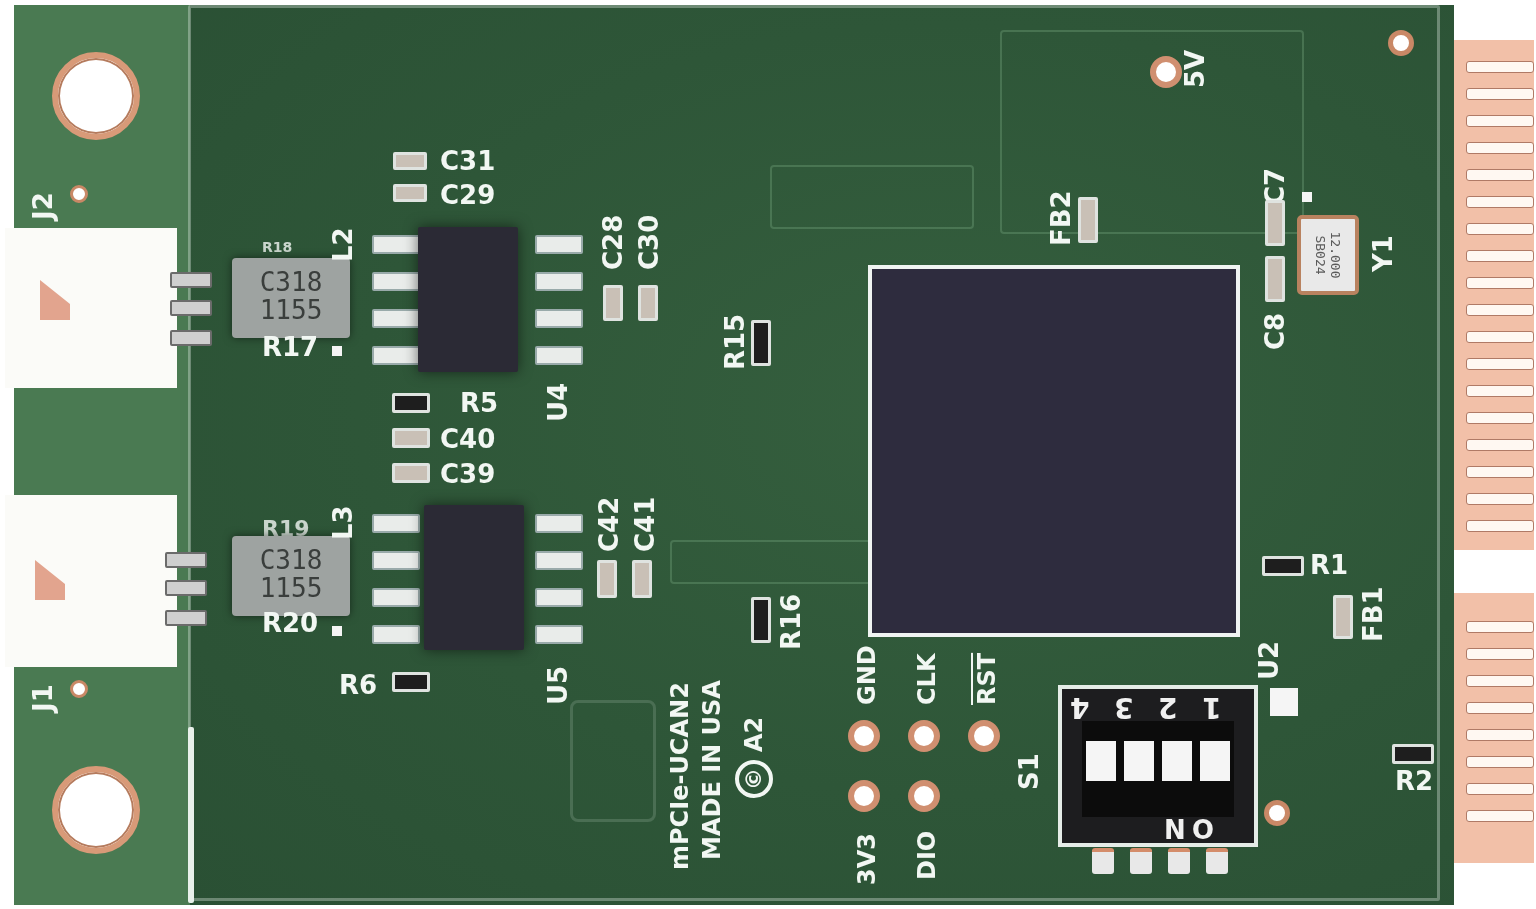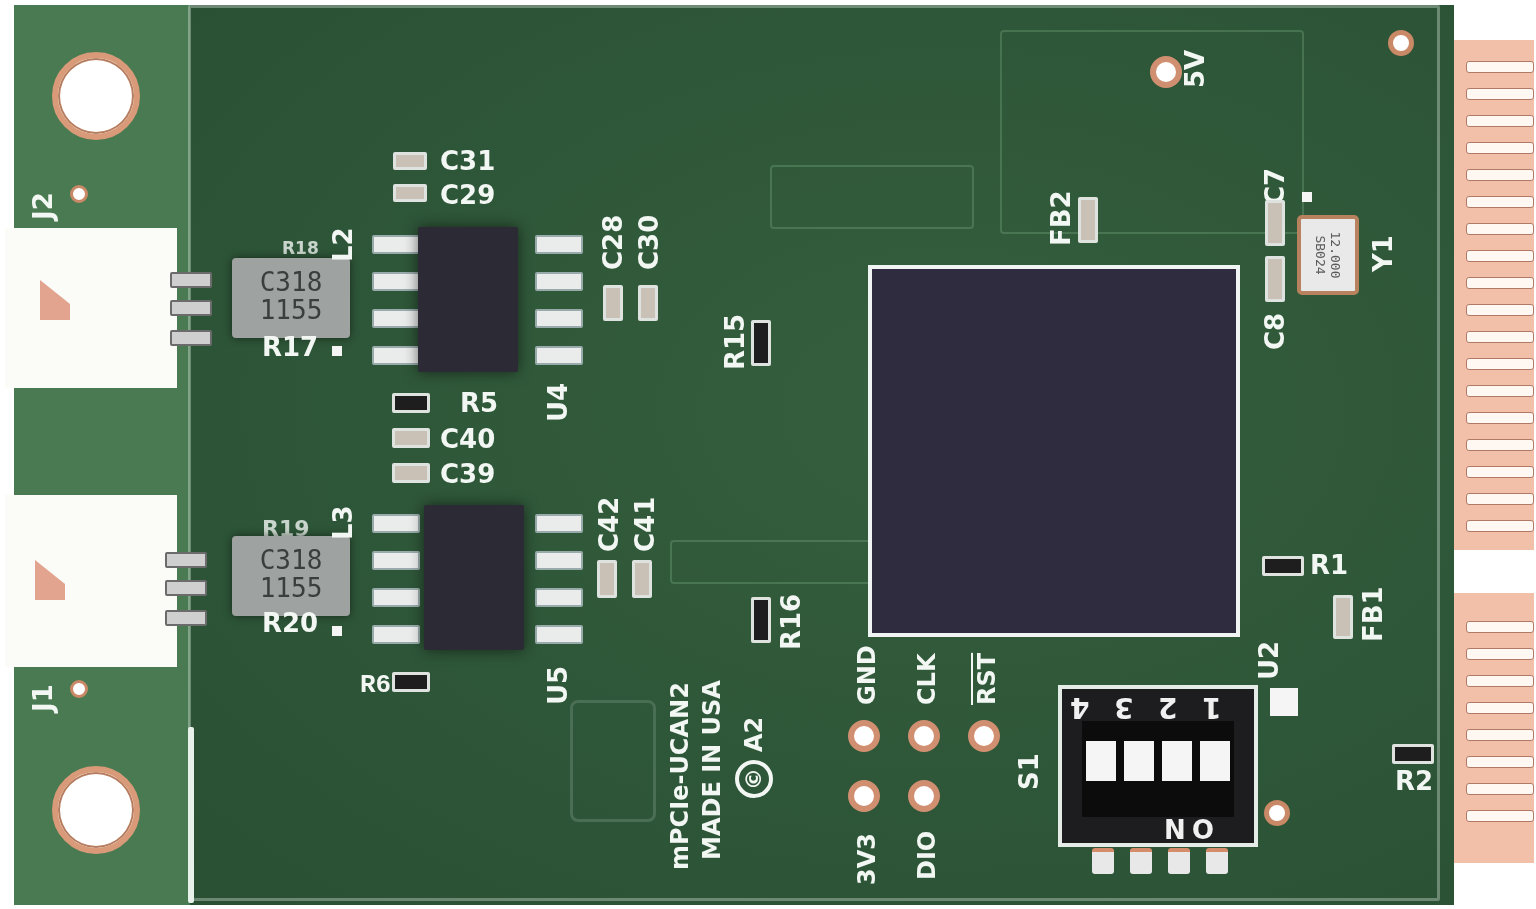--- a/index.html
+++ b/index.html
@@ -65,21 +65,21 @@
 
 <div class="connector" style="left:5px;top:495px;width:172px;height:172px;">
   <div class="conn-latch" style="left:30px;top:65px;"></div>
 </div>
 <div class="pin" style="left:165px;top:552px;"></div>
 <div class="pin" style="left:165px;top:580px;"></div>
 <div class="pin" style="left:165px;top:610px;"></div>
 <div class="silk v" style="left:30px;top:712px;">J1</div>
 <div class="via" style="left:70px;top:680px;width:18px;height:18px;border-width:3px;"></div>
 
-<div class="silk" style="left:262px;top:240px;font-size:17px;opacity:.8;margin-left:20px;">R18</div>
+<div class="silk" style="left:262px;top:240px;font-size:14px;opacity:.8;">R18</div>
 <div class="choke" style="left:232px;top:258px;">
   <div>C318</div>
   <div>1155</div>
 </div>
 <div class="silk v" style="left:330px;top:262px;">L2</div>
 <div class="silk" style="left:262px;top:334px;">R17</div>
 <div class="square-mark" style="left:332px;top:346px;width:10px;height:10px;"></div>
 
 <div class="silk" style="left:262px;top:518px;font-size:22px;opacity:.8;">R19</div>
 <div class="choke" style="left:232px;top:536px;">
@@ -122,21 +122,21 @@
 <div class="ic-lead" style="left:372px;top:551px;"></div>
 <div class="ic-lead" style="left:372px;top:588px;"></div>
 <div class="ic-lead" style="left:372px;top:625px;"></div>
 <div class="ic-lead" style="left:535px;top:514px;"></div>
 <div class="ic-lead" style="left:535px;top:551px;"></div>
 <div class="ic-lead" style="left:535px;top:588px;"></div>
 <div class="ic-lead" style="left:535px;top:625px;"></div>
 <div class="ic" style="left:424px;top:505px;width:100px;height:145px;"></div>
 <div class="silk v" style="left:545px;top:705px;">U5</div>
 
-<div class="silk" style="left:360px;top:672px;font-family:Liberation Mono, monospace;">R6</div>
+<div class="silk" style="left:339px;top:672px;">R6</div>
 <div class="smd res" style="left:392px;top:672px;width:38px;height:20px;"></div>
 
 <div class="silk v" style="left:596px;top:552px;">C42</div>
 <div class="silk v" style="left:632px;top:552px;">C41</div>
 <div class="smd" style="left:597px;top:560px;width:20px;height:38px;"></div>
 <div class="smd" style="left:632px;top:560px;width:20px;height:38px;"></div>
 
 <div class="silk v" style="left:722px;top:370px;">R15</div>
 <div class="smd res" style="left:751px;top:320px;width:20px;height:46px;"></div>
 <div class="smd res" style="left:751px;top:597px;width:20px;height:46px;"></div>

